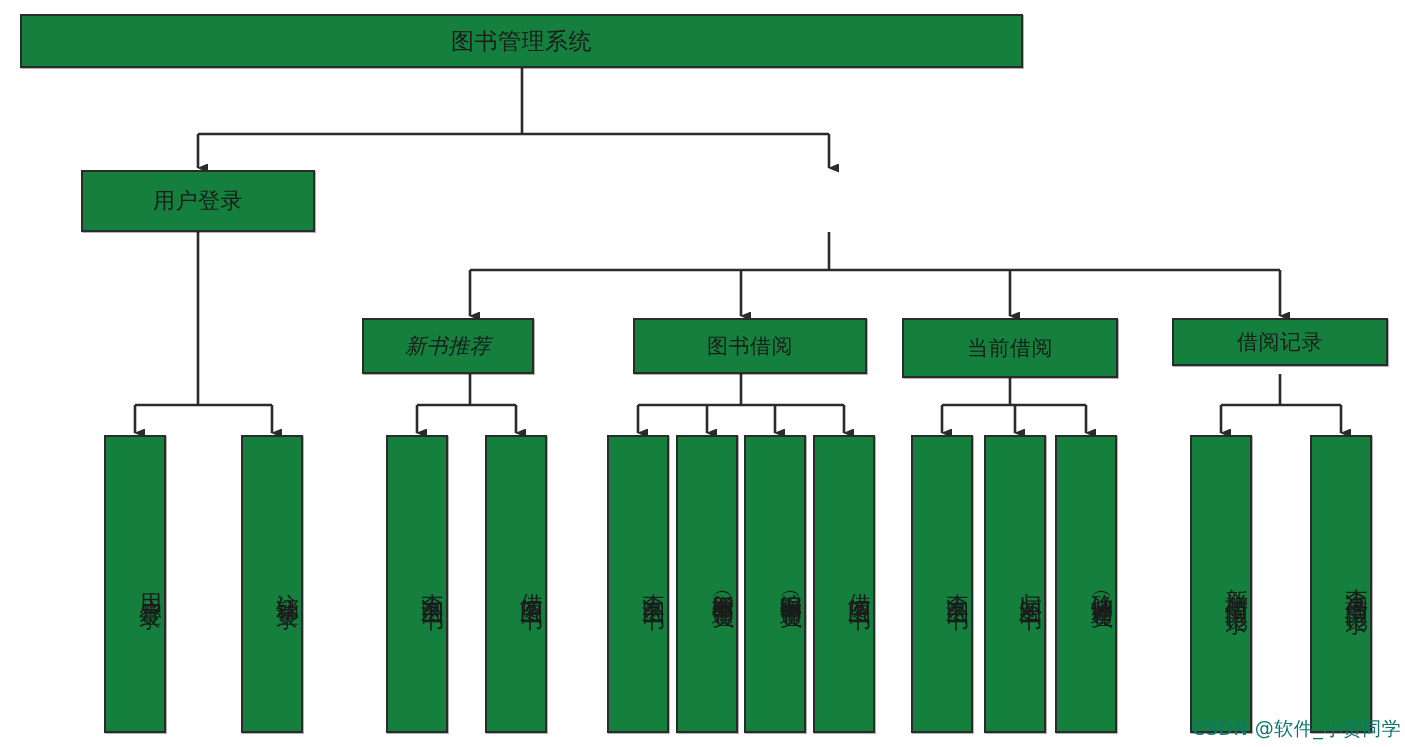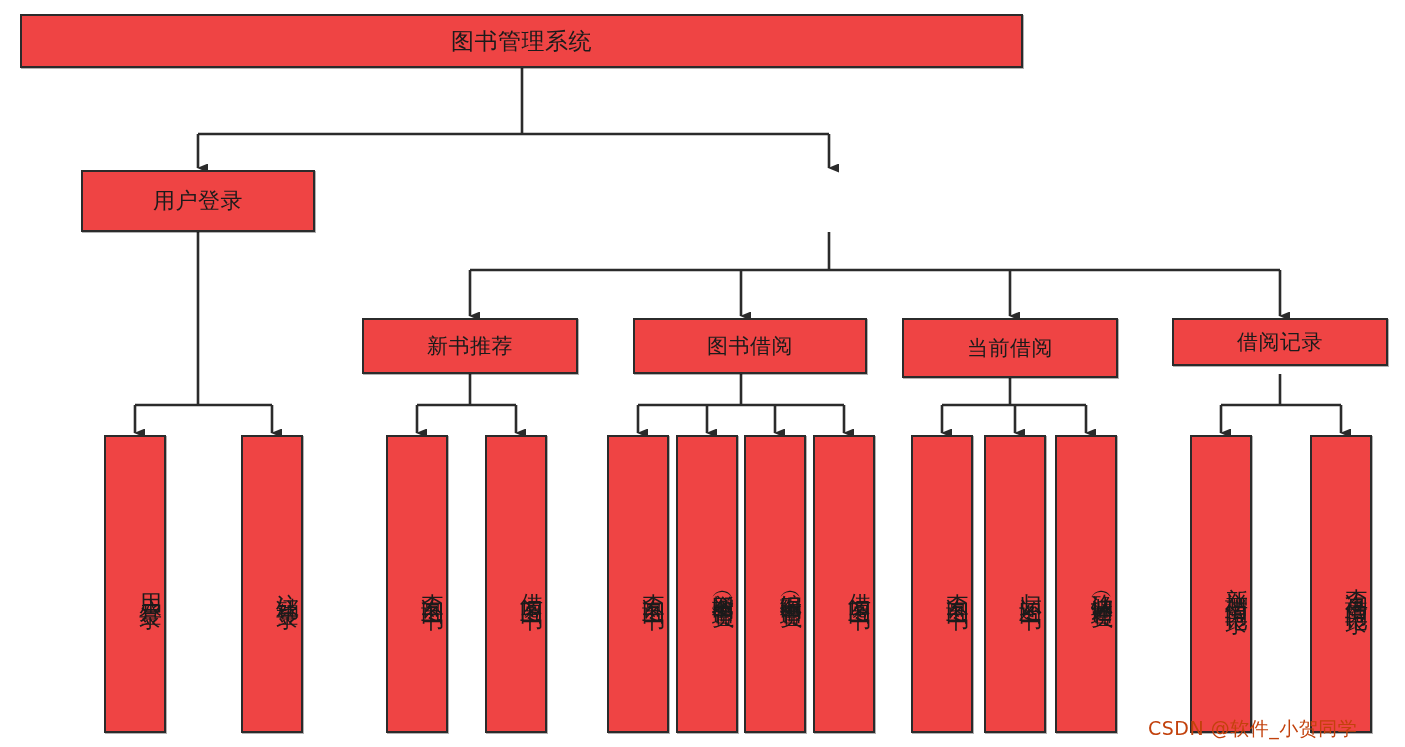--- a/index.html
+++ b/index.html
@@ -24,21 +24,21 @@
     left: 0;
     top: 0;
     width: 1405px;
     height: 747px;
     display: block;
   }
   .node-box {
     position: absolute;
     box-sizing: border-box;
     border: 2px solid #2b2b2b;
-    background: #ef4444;
+    background: #15803d;
     box-shadow: 1px 1px 0 rgba(0,0,0,0.30);
   }
   .node-label {
     position: absolute;
     left: 0;
     top: 0;
     width: 100%;
     height: 100%;
     display: flex;
     align-items: center;
@@ -123,21 +123,21 @@
   </svg>
 
   <div class="node-box node-root" style="left: 20px; top: 14px; width: 1003px; height: 54px;">
     <span class="node-label">图书管理系统</span>
   </div>
 
   <div class="node-box node-l1" style="left: 81px; top: 170px; width: 234px; height: 62px;">
     <span class="node-label">用户登录</span>
   </div>
 
-  <div class="node-box node-l2" style="left: 362px; top: 318px; width: 216px; height: 56px;">
+  <div class="node-box node-l2" style="left: 362px; top: 318px; width: 172px; height: 56px; font-style: italic;">
     <span class="node-label">新书推荐</span>
   </div>
   <div class="node-box node-l2" style="left: 633px; top: 318px; width: 234px; height: 56px;">
     <span class="node-label">图书借阅</span>
   </div>
   <div class="node-box node-l2" style="left: 902px; top: 318px; width: 216px; height: 60px;">
     <span class="node-label">当前借阅</span>
   </div>
   <div class="node-box node-l2" style="left: 1172px; top: 318px; width: 216px; height: 48px;">
     <span class="node-label">借阅记录</span>
@@ -176,14 +176,14 @@
   <div class="node-box node-leaf leaf-long" style="left: 1055px; top: 435px; width: 62px; height: 298px;">
     <span class="node-label">确认归还（管理员）</span>
   </div>
   <div class="node-box node-leaf" style="left: 1190px; top: 435px; width: 62px; height: 298px;">
     <span class="node-label">新增借阅记录</span>
   </div>
   <div class="node-box node-leaf" style="left: 1310px; top: 435px; width: 62px; height: 298px;">
     <span class="node-label">查询借阅记录</span>
   </div>
 
-  <div class="watermark" style="left: 1148px; top: 716px; color: #c2410c;">CSDN @软件_小贺同学</div>
+  <div class="watermark" style="left: 1192px; top: 716px; color: #0f766e;">CSDN @软件_小贺同学</div>
 </div>
 
 </body></html>

